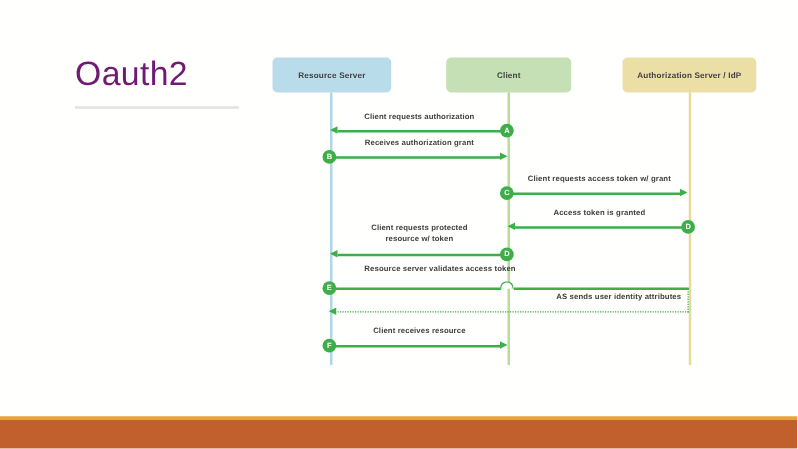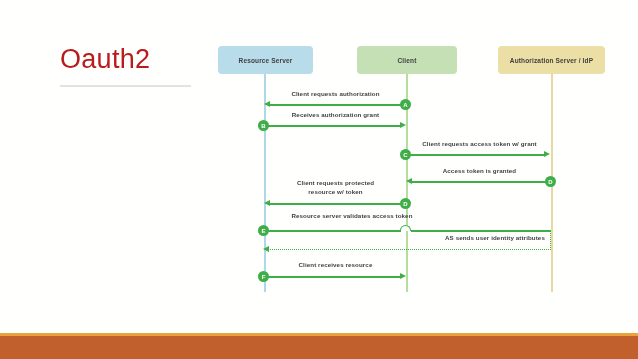--- a/index.html
+++ b/index.html
@@ -14,21 +14,21 @@
     overflow: hidden;
     font-family: "Liberation Sans", sans-serif;
   }
 
   
   #title {
     position: absolute;
     left: 60px; top: 46px;
     font-size: 27px;
     font-weight: 400;
-    color: #b91c1c;
+    color: #701a75;
     letter-spacing: 0.3px;
     line-height: 1;
     white-space: nowrap;
   }
   #title-rule {
     position: absolute;
     left: 60px; top: 85px;
     width: 131px; height: 2px;
     background: #e2e2e2;
   }

